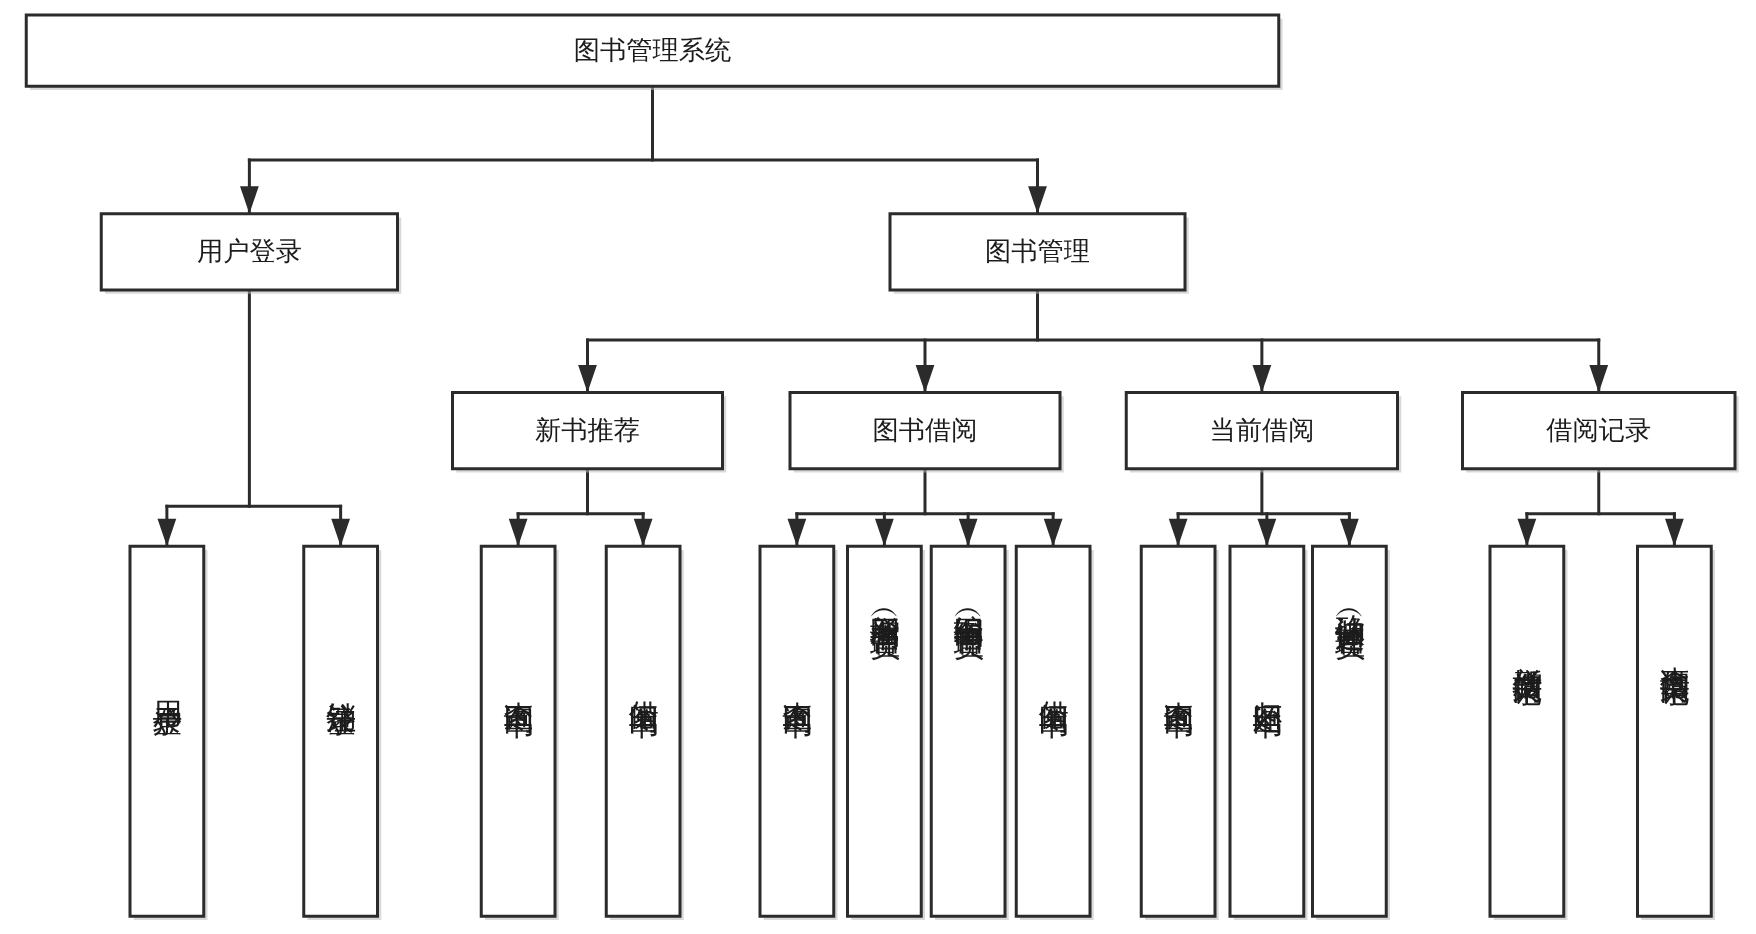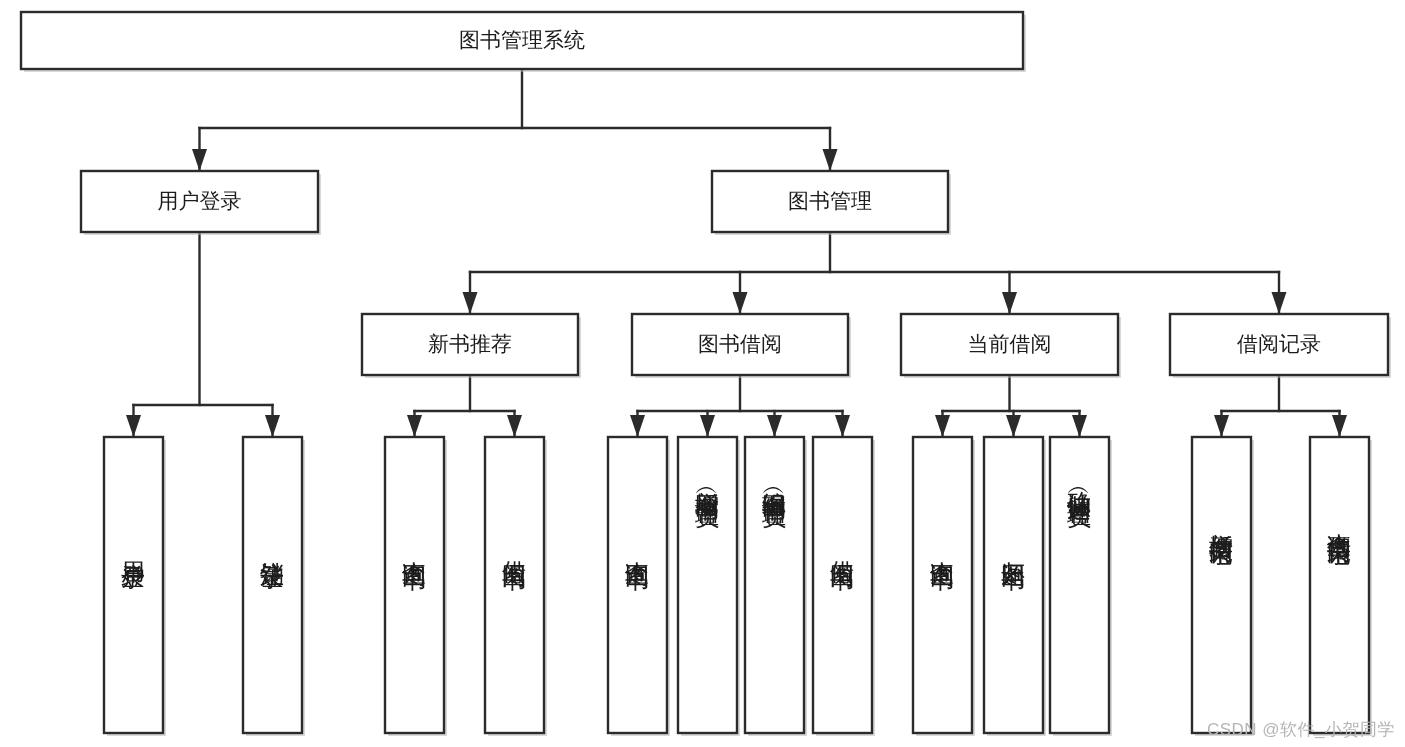--- a/index.html
+++ b/index.html
@@ -227,14 +227,13 @@
           <rect x="1192" y="437" width="59" height="296" class="node-box"></rect>
           <text x="1221.5" y="520" class="node-label-v">新增借阅记录</text>
         </g>
         <g>
           <rect x="1313" y="440" width="59" height="296" class="node-box-shadow"></rect>
           <rect x="1310" y="437" width="59" height="296" class="node-box"></rect>
           <text x="1339.5" y="520" class="node-label-v">查询借阅记录</text>
         </g>
       </g>
   </svg>
-  <div class="watermark">CSDN @软件_小贺同学</div>
 </div>
 
 </body></html>

